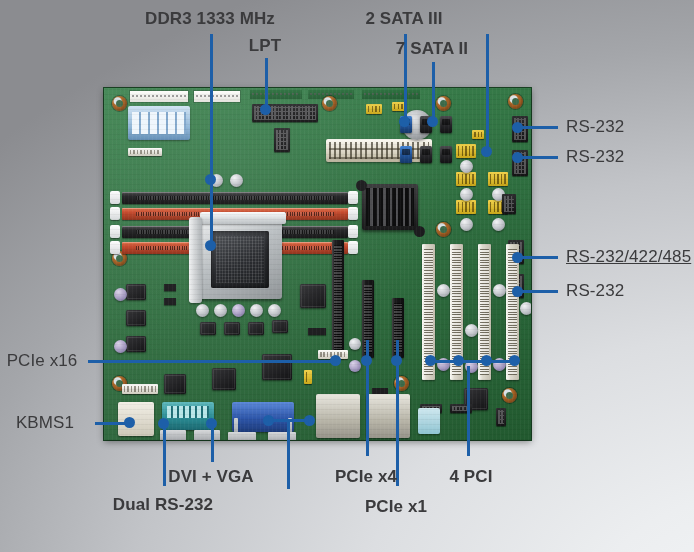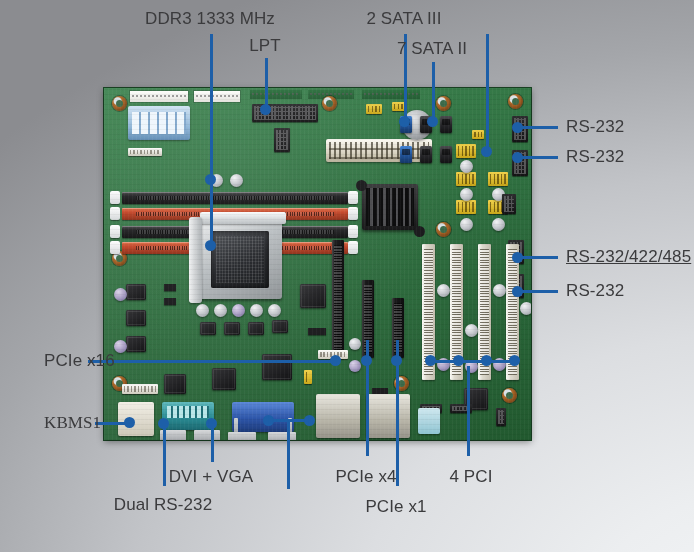--- a/index.html
+++ b/index.html
@@ -13,22 +13,22 @@
     position:relative;width:694px;height:552px;
     background:
       radial-gradient(ellipse 150% 130% at 112% 112%, #f3f5f7 0%, #eceef0 18%, #dcdee1 40%, #c2c4c8 62%, #a4a6aa 80%, #8b8c90 100%);
   }
   
   .lbl{
     position:absolute;white-space:pre;
     color:#3b3b3d;font-size:17px;line-height:21px;
     letter-spacing:.1px;
   }
-  .lbl.r{text-align:left;margin-left:44px;}
-  .lbl.c{text-align:center;}
+  .lbl.r{text-align:center;}
+  .lbl.c{text-align:center;font-weight:bold;}
   
   .ln{position:absolute;background:#1d5fa8;}
   .lnv{width:3px;}
   .lnh{height:3px;}
   .dot{position:absolute;width:11px;height:11px;border-radius:50%;background:#1d5fa8;}
   
   #board{
     position:absolute;left:104px;top:88px;width:427px;height:352px;
     background:
       linear-gradient(125deg, rgba(255,255,255,.10) 0%, rgba(0,0,0,.10) 100%),
@@ -390,21 +390,21 @@
   <div class="lbl c" style="left:232px;top:35px;width:66px;">LPT</div>
   <div class="lbl c" style="left:344px;top:8px;width:120px;">2 SATA III</div>
   <div class="lbl c" style="left:378px;top:38px;width:108px;">7 SATA II</div>
 
   <div class="lbl" style="left:566px;top:116px;">RS-232</div>
   <div class="lbl" style="left:566px;top:146px;">RS-232</div>
   <div class="lbl" style="left:566px;top:246px;text-decoration:underline;">RS-232/422/485</div>
   <div class="lbl" style="left:566px;top:280px;">RS-232</div>
 
   <div class="lbl r" style="left:0px;top:350px;width:84px;">PCIe x16</div>
-  <div class="lbl r" style="left:0px;top:412px;width:90px;font-family:Liberation Serif, serif;">KBMS1</div>
+  <div class="lbl r" style="left:0px;top:412px;width:90px;">KBMS1</div>
 
   <div class="lbl c" style="left:103px;top:494px;width:120px;">Dual RS-232</div>
   <div class="lbl c" style="left:155px;top:466px;width:112px;">DVI + VGA</div>
   <div class="lbl c" style="left:320px;top:466px;width:92px;">PCIe x4</div>
   <div class="lbl c" style="left:350px;top:496px;width:92px;">PCIe x1</div>
   <div class="lbl c" style="left:428px;top:466px;width:86px;">4 PCI</div>
 
 </div>
 
 </body></html>

